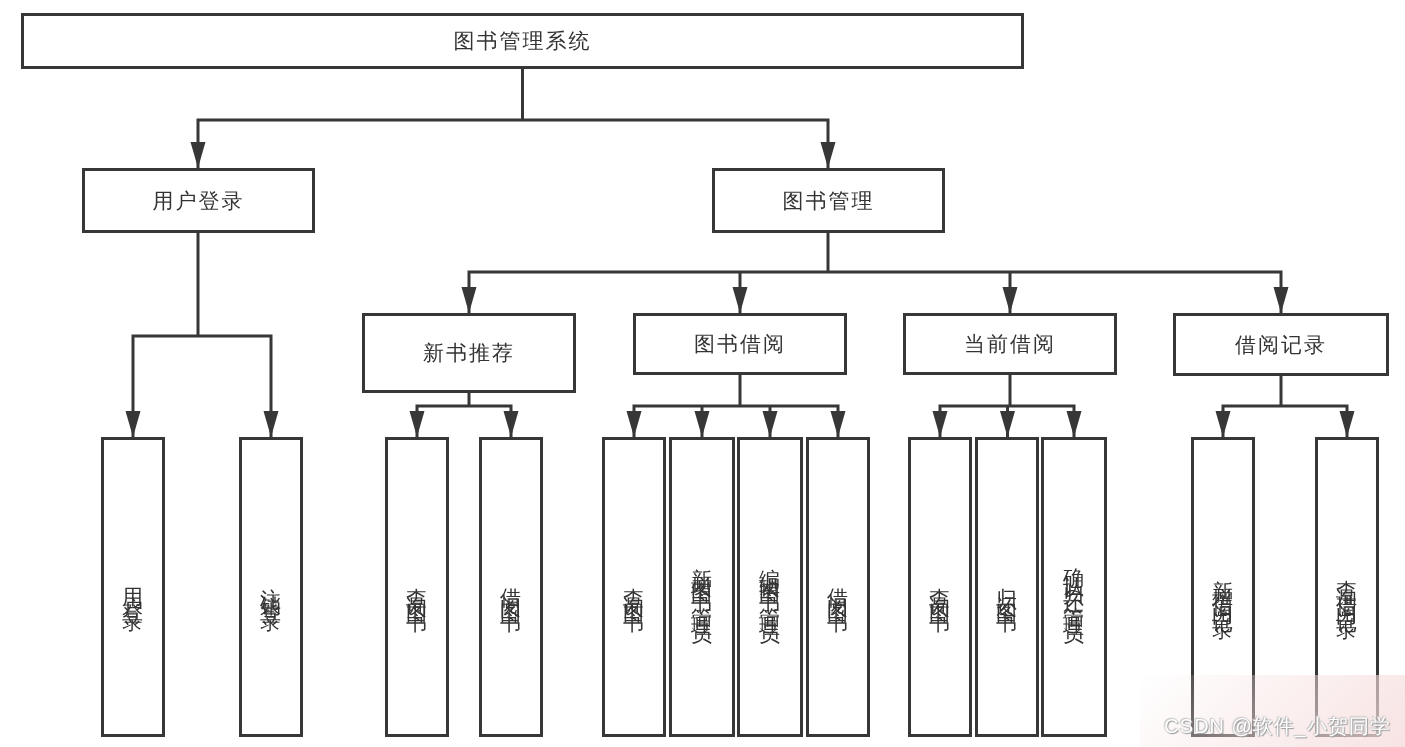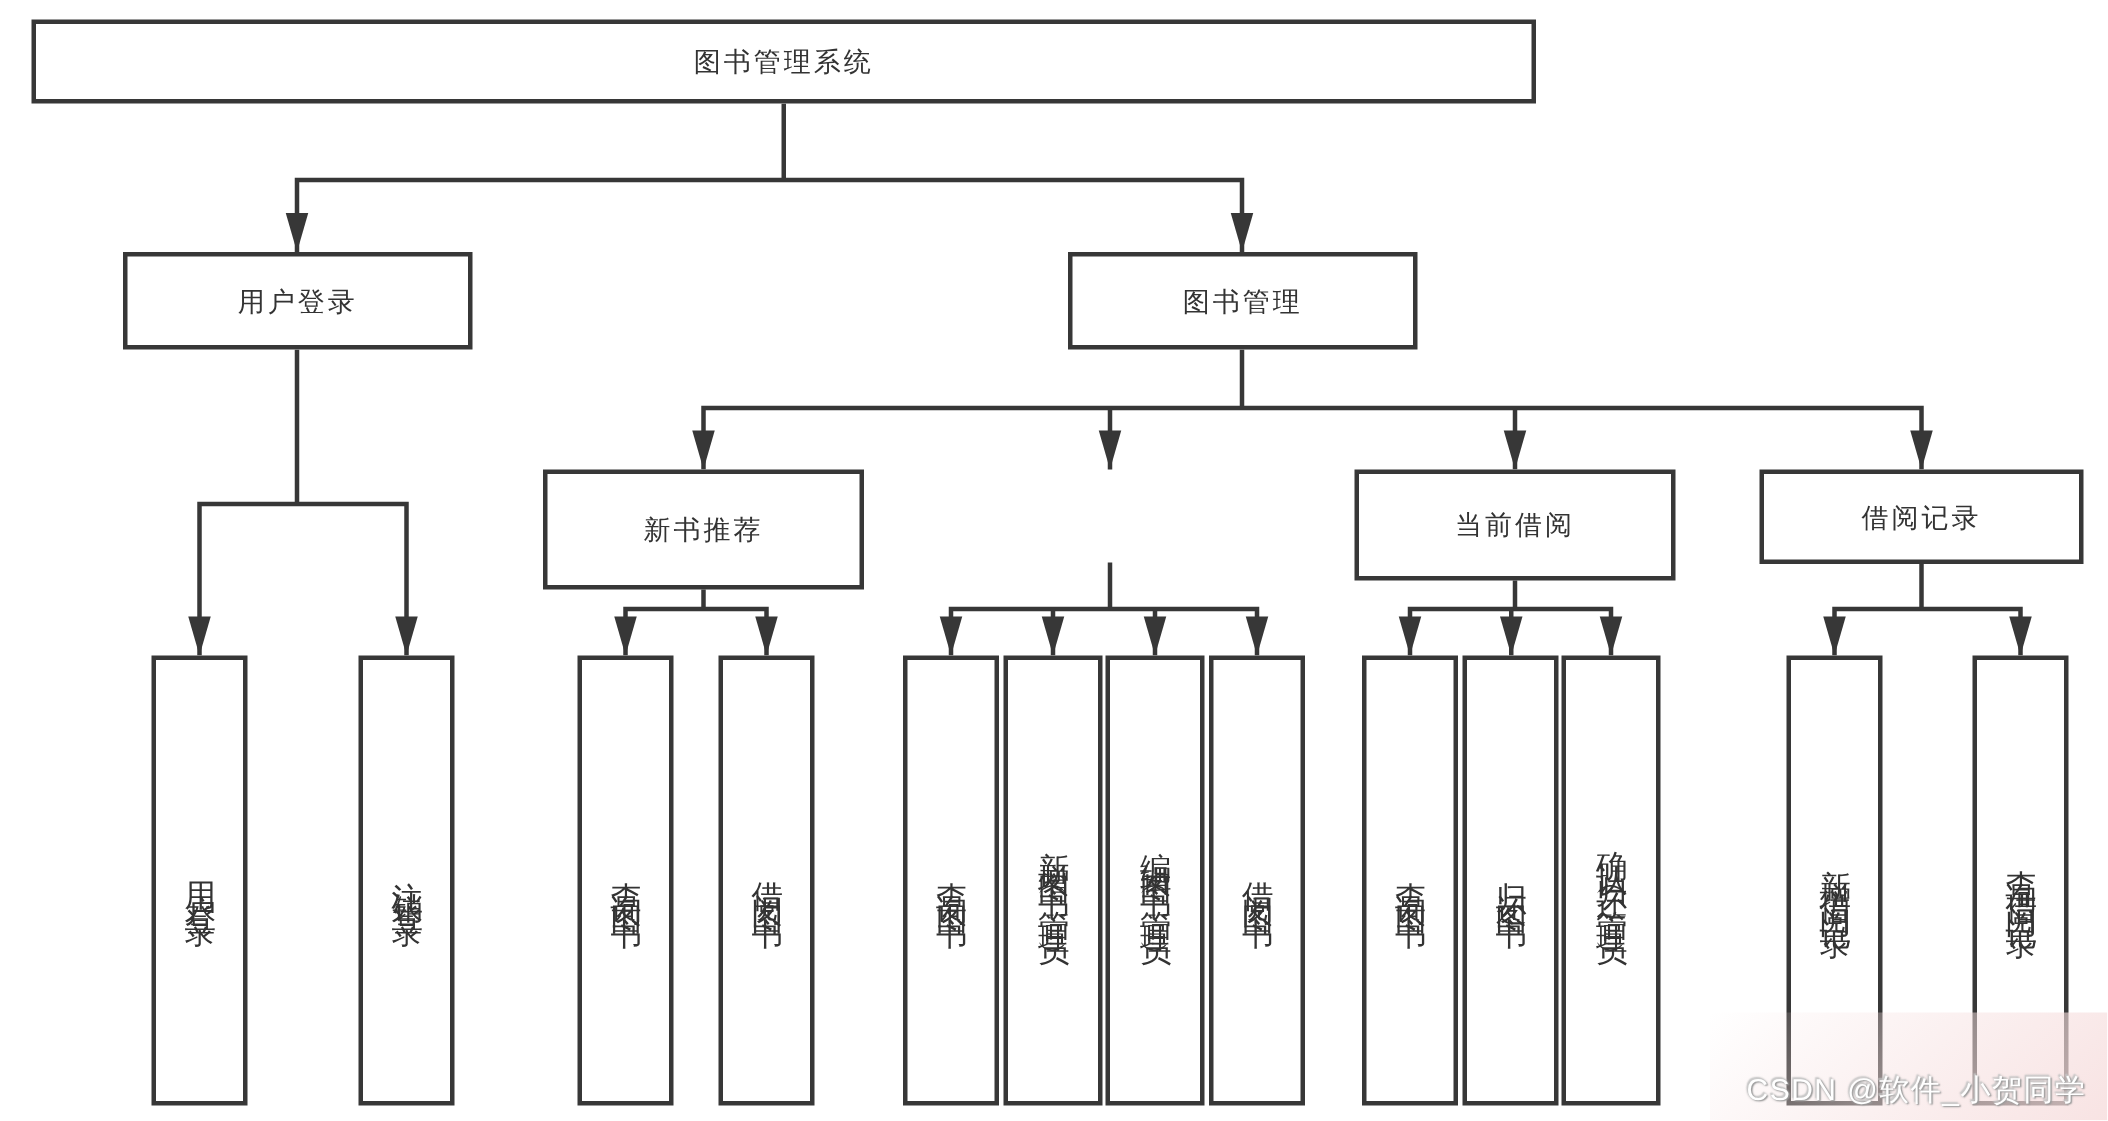--- a/index.html
+++ b/index.html
@@ -22,21 +22,21 @@
   }
   .node{
     position:absolute;
     box-sizing:border-box;
     border:3px solid var(--line);
     background:#ffffff;
     display:flex;
     align-items:center;
     justify-content:center;
     color:var(--text);
-    font-size:18px;
+    font-size:21px;
     letter-spacing:2px;
     z-index:2;
     text-align:center;
   }
   .leaf{
     writing-mode:vertical-rl;
     text-orientation:mixed;
     letter-spacing:8px;
     font-size:21px;
     line-height:1;
@@ -129,21 +129,22 @@
       <polygon points="1339.5,411 1354.5,411 1347,437" fill="#373737" stroke="none"></polygon>
     </g>
   </svg>
 
   <div class="node" style="left:21px; top:13px; width:1003px; height:56px;">图书管理系统</div>
 
   <div class="node" style="left:82px; top:168px; width:233px; height:65px;">用户登录</div>
   <div class="node" style="left:712px; top:168px; width:233px; height:65px;text-align:center;">图书管理</div>
 
   <div class="node" style="left:362px; top:313px; width:214px; height:80px;">新书推荐</div>
-  <div class="node" style="left:903px; top:313px; width:214px; height:74px;">当前借阅</div>
+  <div class="node" style="left:633px; top:313px; width:214px; height:62px;">图书借阅</div>
+  <div class="node" style="left:903px; top:313px; width:214px; height:62px;">当前借阅</div>
   <div class="node" style="left:1173px; top:313px; width:216px; height:63px;">借阅记录</div>
 
   <div class="node leaf" style="left:101px; top:437px; width:64px; height:300px;">用户登录</div>
   <div class="node leaf" style="left:239px; top:437px; width:64px; height:300px;">注销登录</div>
 
   <div class="node leaf" style="left:385px; top:437px; width:64px; height:300px;">查询图书</div>
   <div class="node leaf" style="left:479px; top:437px; width:64px; height:300px;">借阅图书</div>
 
   <div class="node leaf" style="left:602px; top:437px; width:64px; height:300px;">查询图书</div>
   <div class="node leaf" style="left:669px; top:437px; width:66px; height:300px;">新增图书（管理员）</div>

